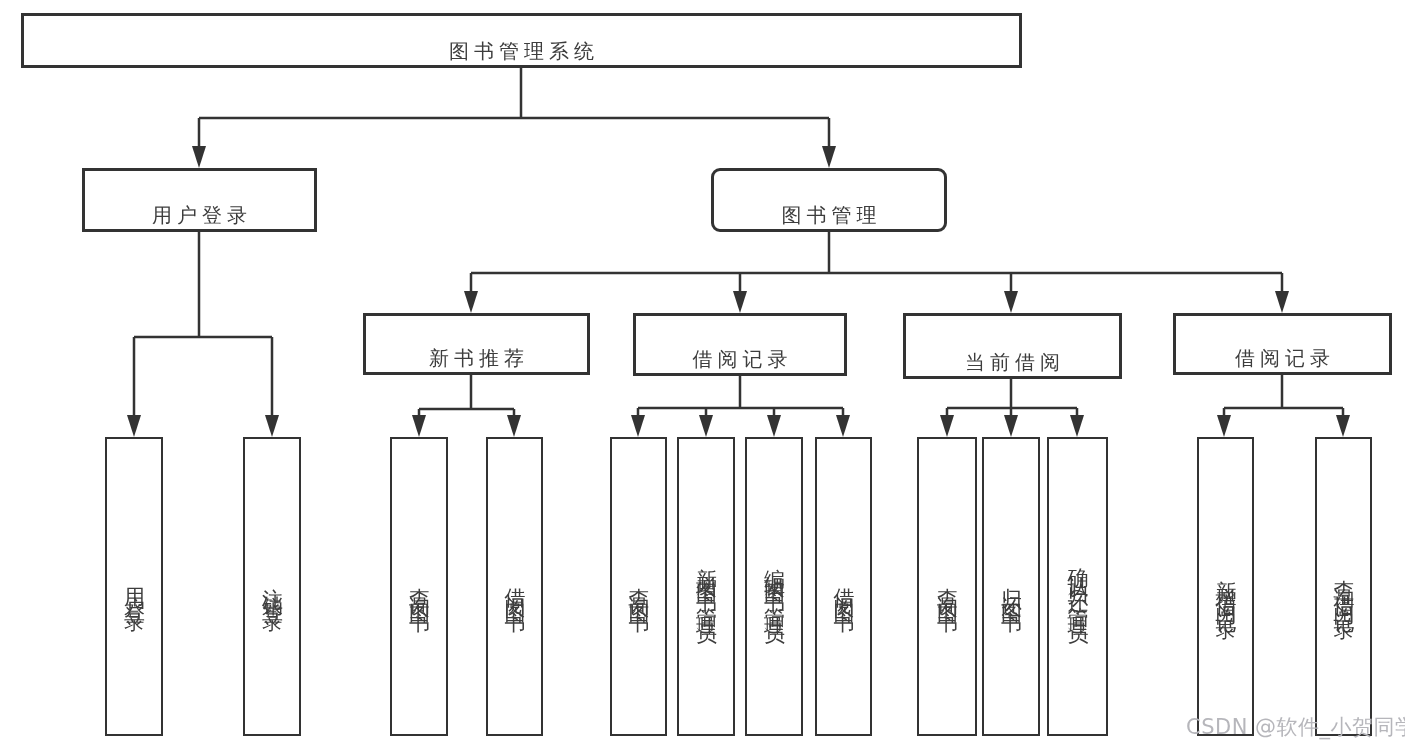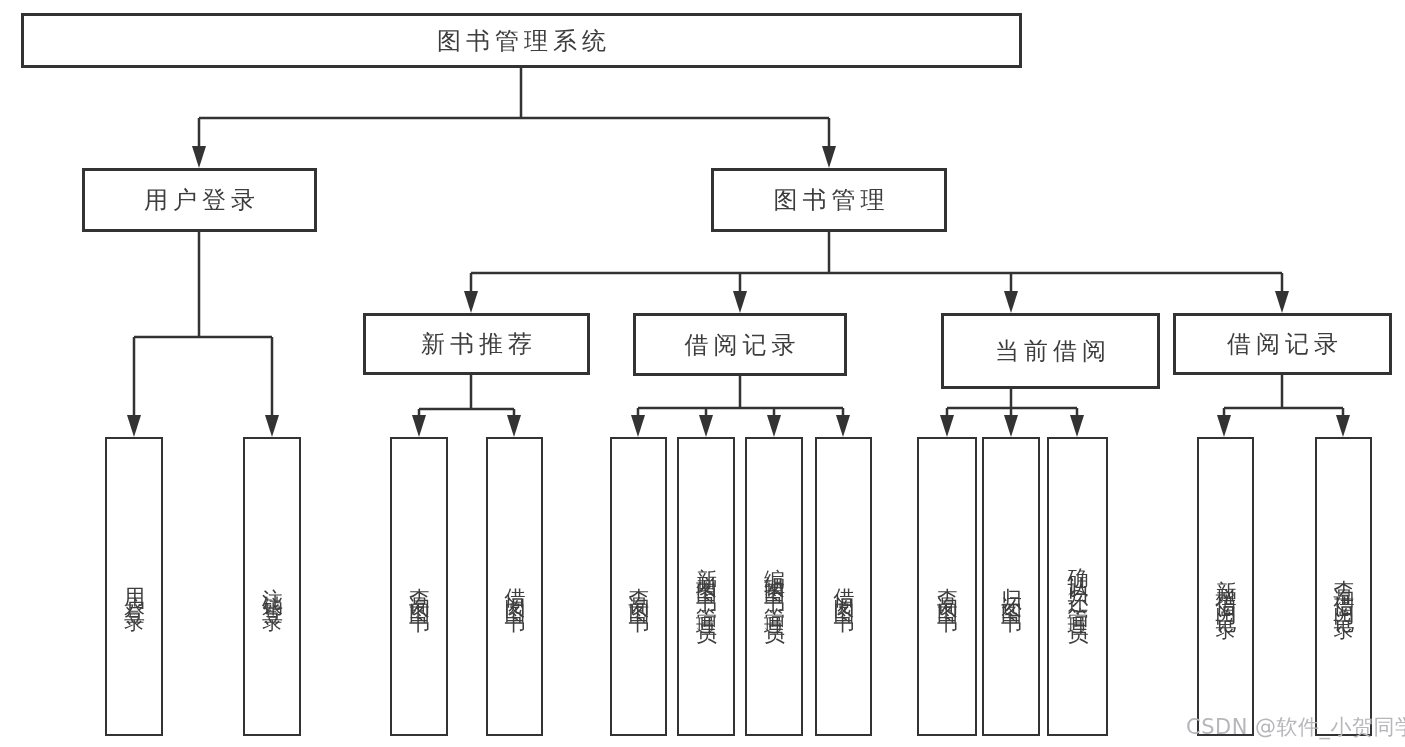--- a/index.html
+++ b/index.html
@@ -15,24 +15,24 @@
     position: absolute;
     left: 0; top: 0;
     width: 1405px; height: 747px;
   }
   .hnode {
     position: absolute;
     box-sizing: border-box;
     border: 3px solid #333333;
     background: #ffffff;
     display: flex;
-    align-items: center;
+    align-items: flex-end;
     justify-content: center;
     color: #3d3d3d;
-    font-size: 24px;
+    font-size: 20px;
     letter-spacing: 5px;
     text-indent: 5px;
     white-space: nowrap;
   }
   .leaf {
     position: absolute;
     top: 437px;
     height: 299px;
     box-sizing: border-box;
     border: 2.5px solid #333333;
@@ -104,31 +104,31 @@
     </g>
   </svg>
 
   <div class="hnode" style="left:21px; top:13px; width:1001px; height:55px;">
     <span>图书管理系统</span>
   </div>
 
   <div class="hnode" style="left:82px; top:168px; width:235px; height:64px;">
     <span>用户登录</span>
   </div>
-  <div class="hnode" style="left:711px; top:168px; width:236px; height:64px;">
+  <div class="hnode" style="left:711px; top:168px; width:236px; height:64px;border-radius:9px;">
     <span>图书管理</span>
   </div>
 
   <div class="hnode" style="left:363px; top:313px; width:227px; height:62px;">
     <span>新书推荐</span>
   </div>
   <div class="hnode" style="left:633px; top:313px; width:214px; height:63px;">
     <span>借阅记录</span>
   </div>
-  <div class="hnode" style="left:941px; top:313px; width:219px; height:76px;">
+  <div class="hnode" style="left:903px; top:313px; width:219px; height:66px;">
     <span>当前借阅</span>
   </div>
   <div class="hnode" style="left:1173px; top:313px; width:219px; height:62px;">
     <span>借阅记录</span>
   </div>
 
   <div class="leaf" style="left:105px; width:58px;">
     <span class="vtext">用户登录</span>
   </div>
   <div class="leaf" style="left:243px; width:58px;">

